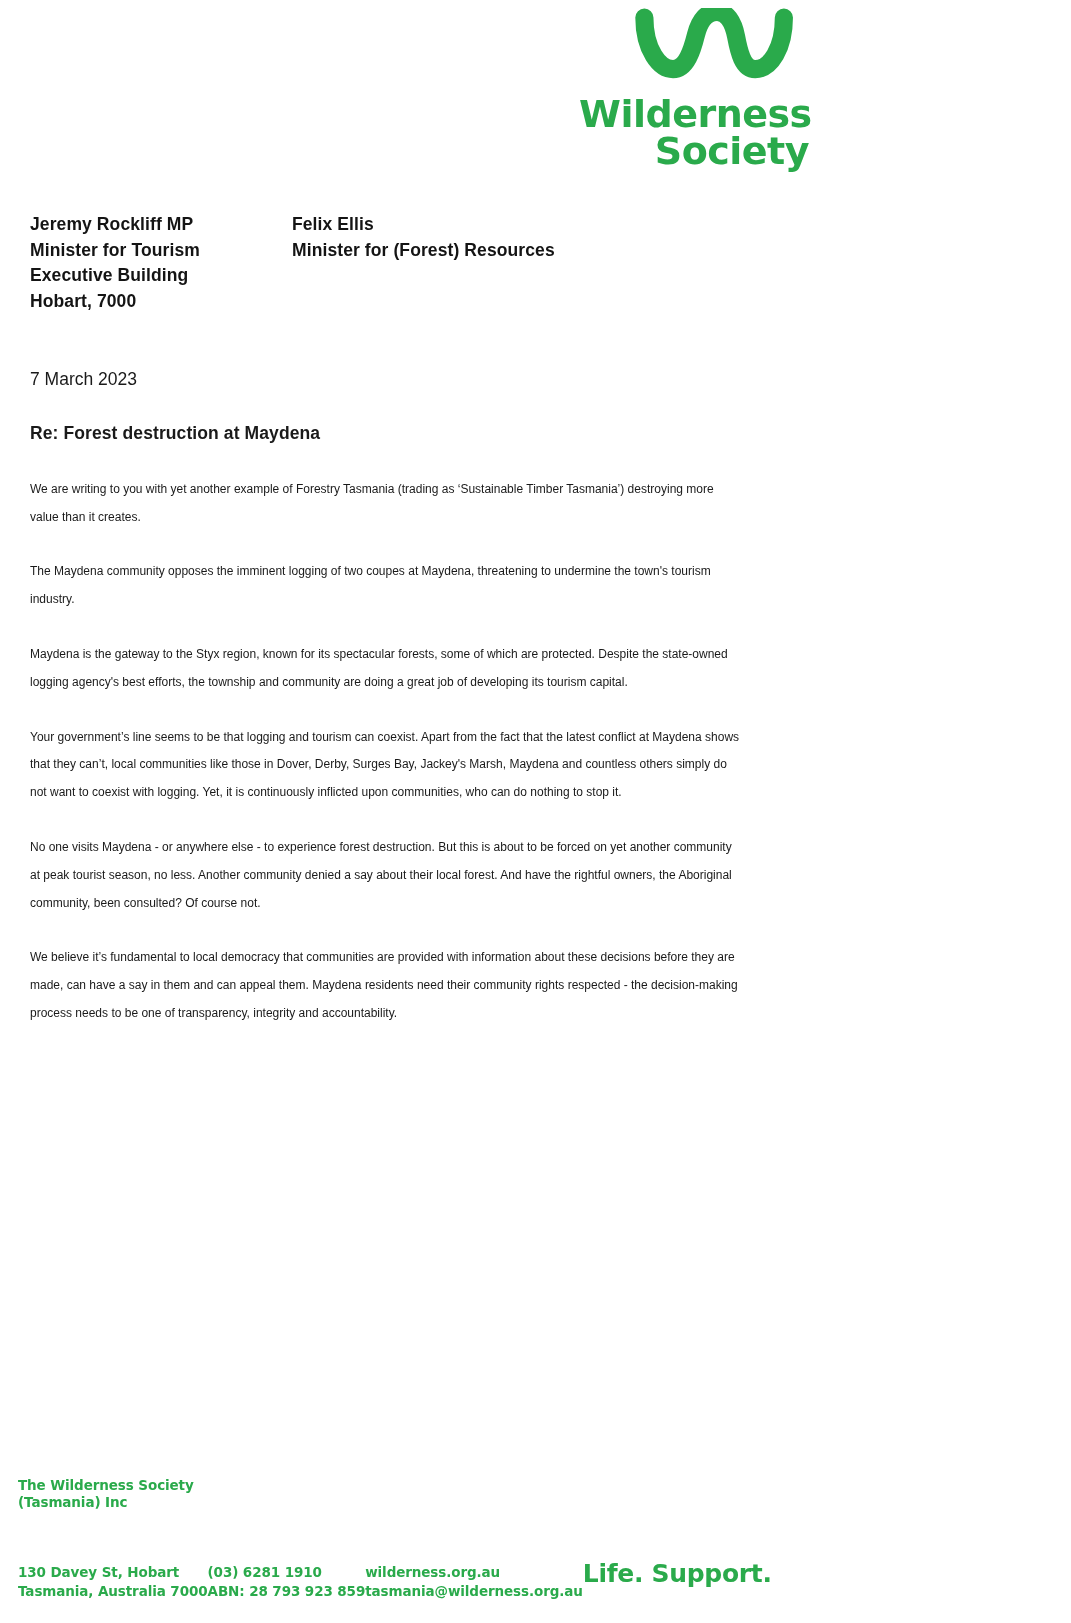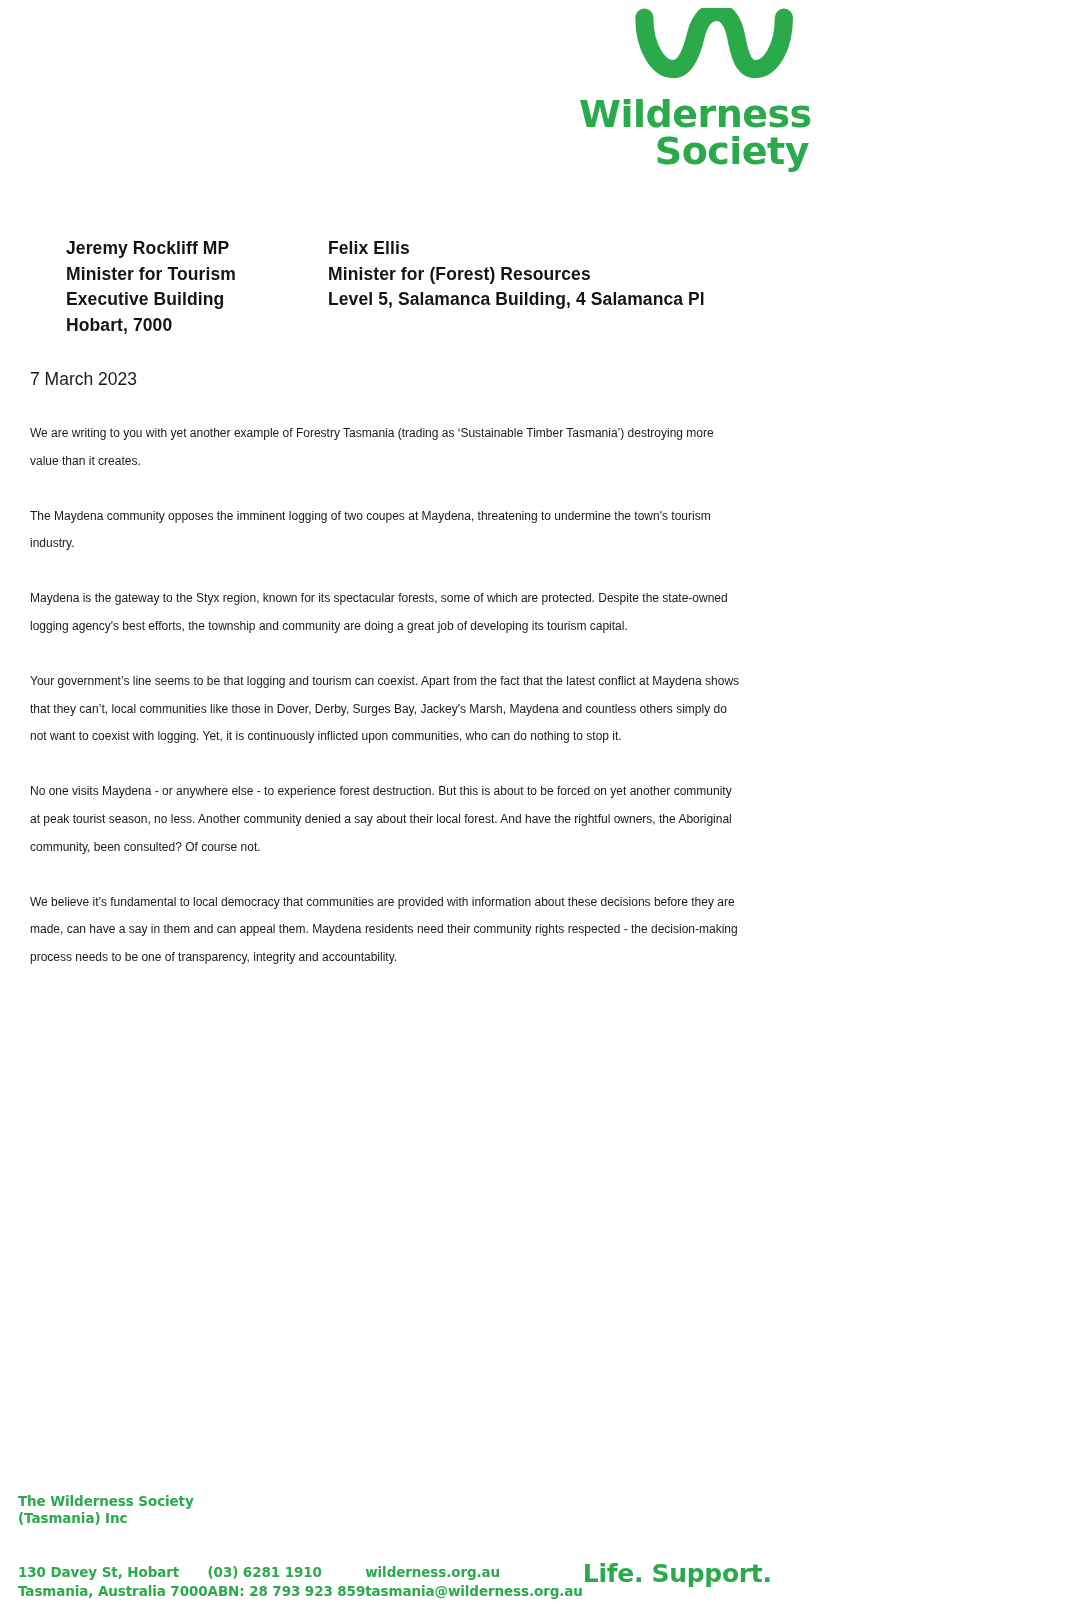--- a/index.html
+++ b/index.html
@@ -48,25 +48,24 @@
     color: #2aaa4b;
     text-align: right;
   }
   .logo-wordmark .line2 {
     display: block;
   }
 
   
   .recipients {
     position: absolute;
-    top: 236px;
+    top: 212px;
     left: 30px;
     width: 760px;
     display: flex;
-    margin-left: 36px;
   }
   .recipient-col {
     font-weight: bold;
     font-size: 17.5px;
     line-height: 25.5px;
     letter-spacing: 0.1px;
     color: #141414;
     white-space: nowrap;
   }
   .recipient-col.first { width: 262px; }
@@ -119,21 +118,21 @@
     right: 18px;
     bottom: 22px;
     color: #2aaa4b;
   }
   .footer-org {
     font-family: "DejaVu Sans", sans-serif;
     font-weight: bold;
     font-size: 13.5px;
     line-height: 17px;
     letter-spacing: -0.1px;
-    margin-bottom: 36px;
+    margin-bottom: 52px;
   }
   .footer-org span { display: block; }
 
   .footer-row {
     display: flex;
     align-items: flex-start;
     font-family: "DejaVu Sans", sans-serif;
     font-weight: bold;
     font-size: 13.5px;
     line-height: 19px;
@@ -175,27 +174,27 @@
   <div class="recipients">
     <div class="recipient-col first">
       <span class="recipient-line">Jeremy Rockliff MP</span>
       <span class="recipient-line">Minister for Tourism</span>
       <span class="recipient-line">Executive Building</span>
       <span class="recipient-line">Hobart, 7000</span>
     </div>
     <div class="recipient-col">
       <span class="recipient-line">Felix Ellis</span>
       <span class="recipient-line">Minister for (Forest) Resources</span>
-      <span class="recipient-line">Level 5, Salamanca Building, 4 Salamanca Pl</span>
     </div>
   </div>
 
   <div class="date-line">7 March 2023</div>
 
   <div class="body-block">
+    <div class="subject">Re: Forest destruction at Maydena</div>
     <p class="para">We are writing to you with yet another example of Forestry Tasmania (trading as ‘Sustainable Timber Tasmania’) destroying more value than it creates.</p>
     <p class="para">The Maydena community opposes the imminent logging of two coupes at Maydena, threatening to undermine the town's tourism industry.</p>
     <p class="para">Maydena is the gateway to the Styx region, known for its spectacular forests, some of which are protected. Despite the state-owned logging agency's best efforts, the township and community are doing a great job of developing its tourism capital.</p>
     <p class="para">Your government’s line seems to be that logging and tourism can coexist. Apart from the fact that the latest conflict at Maydena shows that they can’t, local communities like those in Dover, Derby, Surges Bay, Jackey's Marsh, Maydena and countless others simply do not want to coexist with logging. Yet, it is continuously inflicted upon communities, who can do nothing to stop it.</p>
     <p class="para">No one visits Maydena - or anywhere else - to experience forest destruction. But this is about to be forced on yet another community at peak tourist season, no less. Another community denied a say about their local forest. And have the rightful owners, the Aboriginal community, been consulted? Of course not.</p>
     <p class="para">We believe it’s fundamental to local democracy that communities are provided with information about these decisions before they are made, can have a say in them and can appeal them. Maydena residents need their community rights respected - the decision-making process needs to be one of transparency, integrity and accountability.</p>
   </div>
 
   <div class="footer">
     <div class="footer-org">

